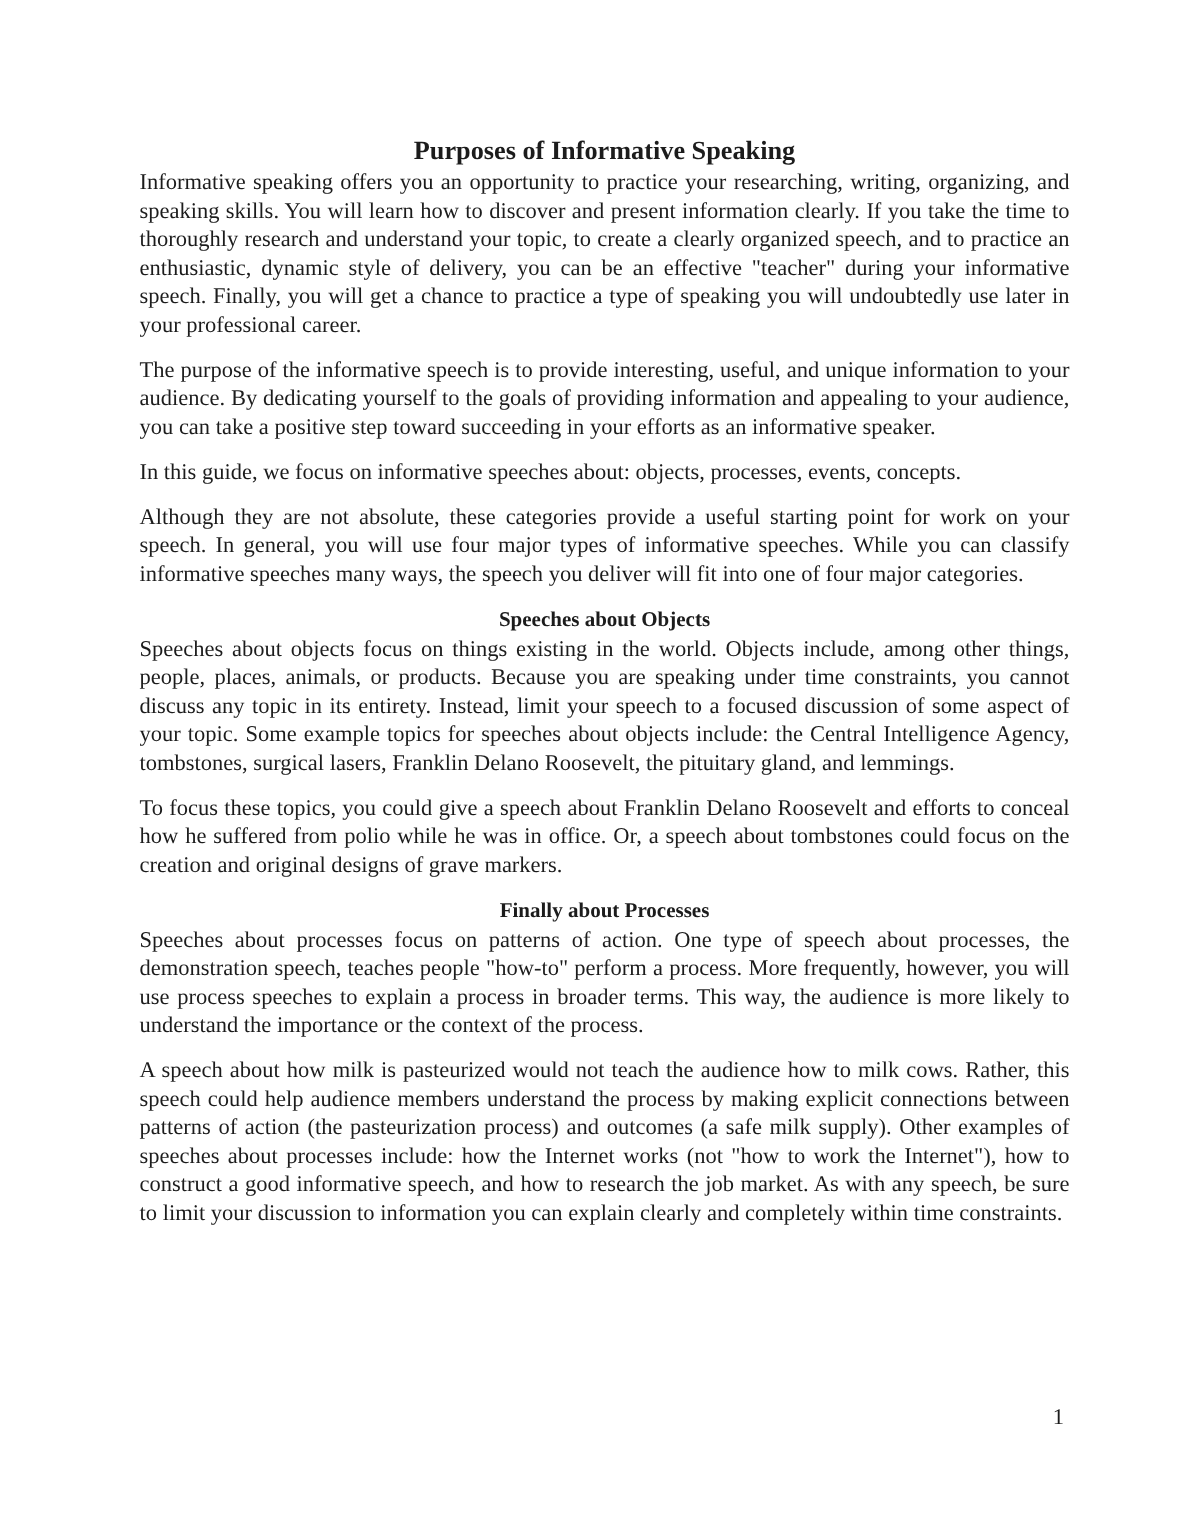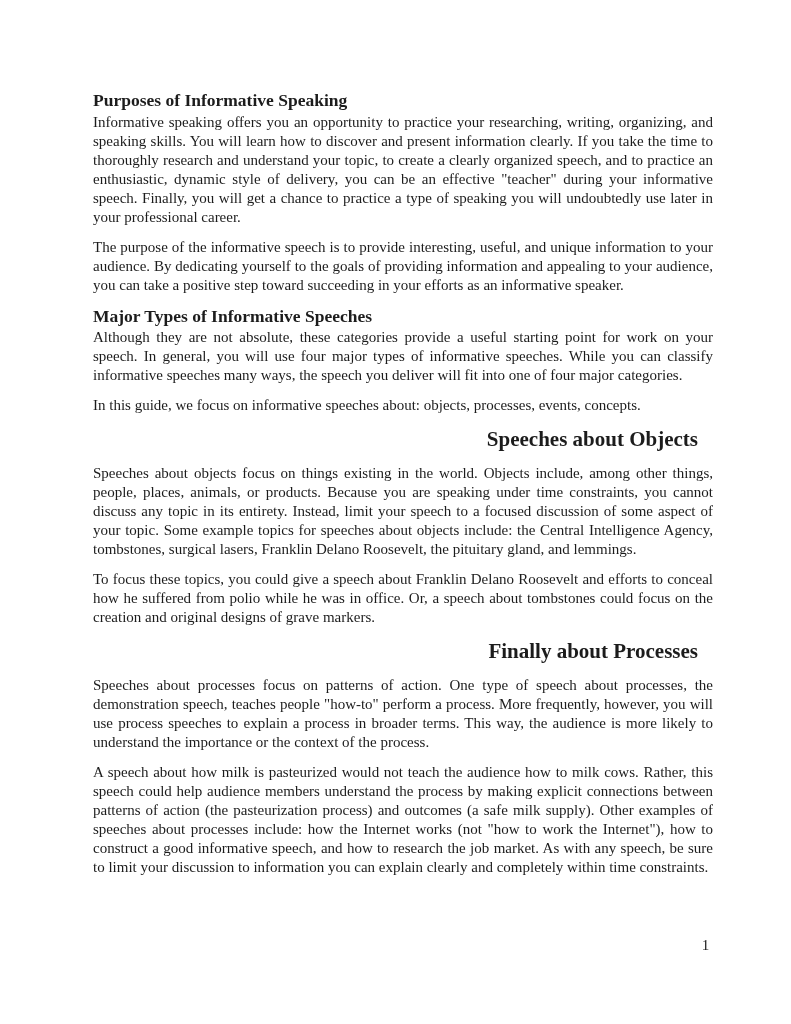--- a/index.html
+++ b/index.html
@@ -20,28 +20,28 @@
     position: absolute;
     left: 93px;
     top: 90px;
     width: 620px;
   }
   .heading {
     font-size: 17.5px;
     font-weight: bold;
     line-height: 21.5px;
     margin: 0;
-    text-align: left;
+    text-align: center;
   }
   .subheading {
-    font-size: 21px;
+    font-size: 14px;
     font-weight: bold;
     line-height: 19px;
-    margin: 15px;
-    text-align: right;
+    margin: 1px;
+    text-align: center;
   }
   .para {
     font-size: 15px;
     line-height: 19px;
     text-align: justify;
     margin: 1px 0 11px 0;
   }
   .page-number {
     position: absolute;
     top: 936px;
@@ -53,23 +53,22 @@
   }
 </style>
 </head>
 <body>
 
 <div class="page">
   <div class="content">
     <h1 class="heading">Purposes of Informative Speaking</h1>
     <p class="para">Informative speaking offers you an opportunity to practice your researching, writing, organizing, and speaking skills. You will learn how to discover and present information clearly. If you take the time to thoroughly research and understand your topic, to create a clearly organized speech, and to practice an enthusiastic, dynamic style of delivery, you can be an effective "teacher" during your informative speech. Finally, you will get a chance to practice a type of speaking you will undoubtedly use later in your professional career.</p>
     <p class="para">The purpose of the informative speech is to provide interesting, useful, and unique information to your audience. By dedicating yourself to the goals of providing information and appealing to your audience, you can take a positive step toward succeeding in your efforts as an informative speaker.</p>
-    <h1 class="heading">Major Types of Informative Speeches</h1>
+    <p class="para">In this guide, we focus on informative speeches about: objects, processes, events, concepts.</p>
     <p class="para">Although they are not absolute, these categories provide a useful starting point for work on your speech. In general, you will use four major types of informative speeches. While you can classify informative speeches many ways, the speech you deliver will fit into one of four major categories.</p>
-    <p class="para">In this guide, we focus on informative speeches about: objects, processes, events, concepts.</p>
     <h2 class="subheading">Speeches about Objects</h2>
     <p class="para">Speeches about objects focus on things existing in the world. Objects include, among other things, people, places, animals, or products. Because you are speaking under time constraints, you cannot discuss any topic in its entirety. Instead, limit your speech to a focused discussion of some aspect of your topic. Some example topics for speeches about objects include: the Central Intelligence Agency, tombstones, surgical lasers, Franklin Delano Roosevelt, the pituitary gland, and lemmings.</p>
     <p class="para">To focus these topics, you could give a speech about Franklin Delano Roosevelt and efforts to conceal how he suffered from polio while he was in office. Or, a speech about tombstones could focus on the creation and original designs of grave markers.</p>
     <h2 class="subheading">Finally about Processes</h2>
     <p class="para">Speeches about processes focus on patterns of action. One type of speech about processes, the demonstration speech, teaches people "how-to" perform a process. More frequently, however, you will use process speeches to explain a process in broader terms. This way, the audience is more likely to understand the importance or the context of the process.</p>
     <p class="para">A speech about how milk is pasteurized would not teach the audience how to milk cows. Rather, this speech could help audience members understand the process by making explicit connections between patterns of action (the pasteurization process) and outcomes (a safe milk supply). Other examples of speeches about processes include: how the Internet works (not "how to work the Internet"), how to construct a good informative speech, and how to research the job market. As with any speech, be sure to limit your discussion to information you can explain clearly and completely within time constraints.</p>
   </div>
   <div class="page-number">1</div>
 </div>
 

